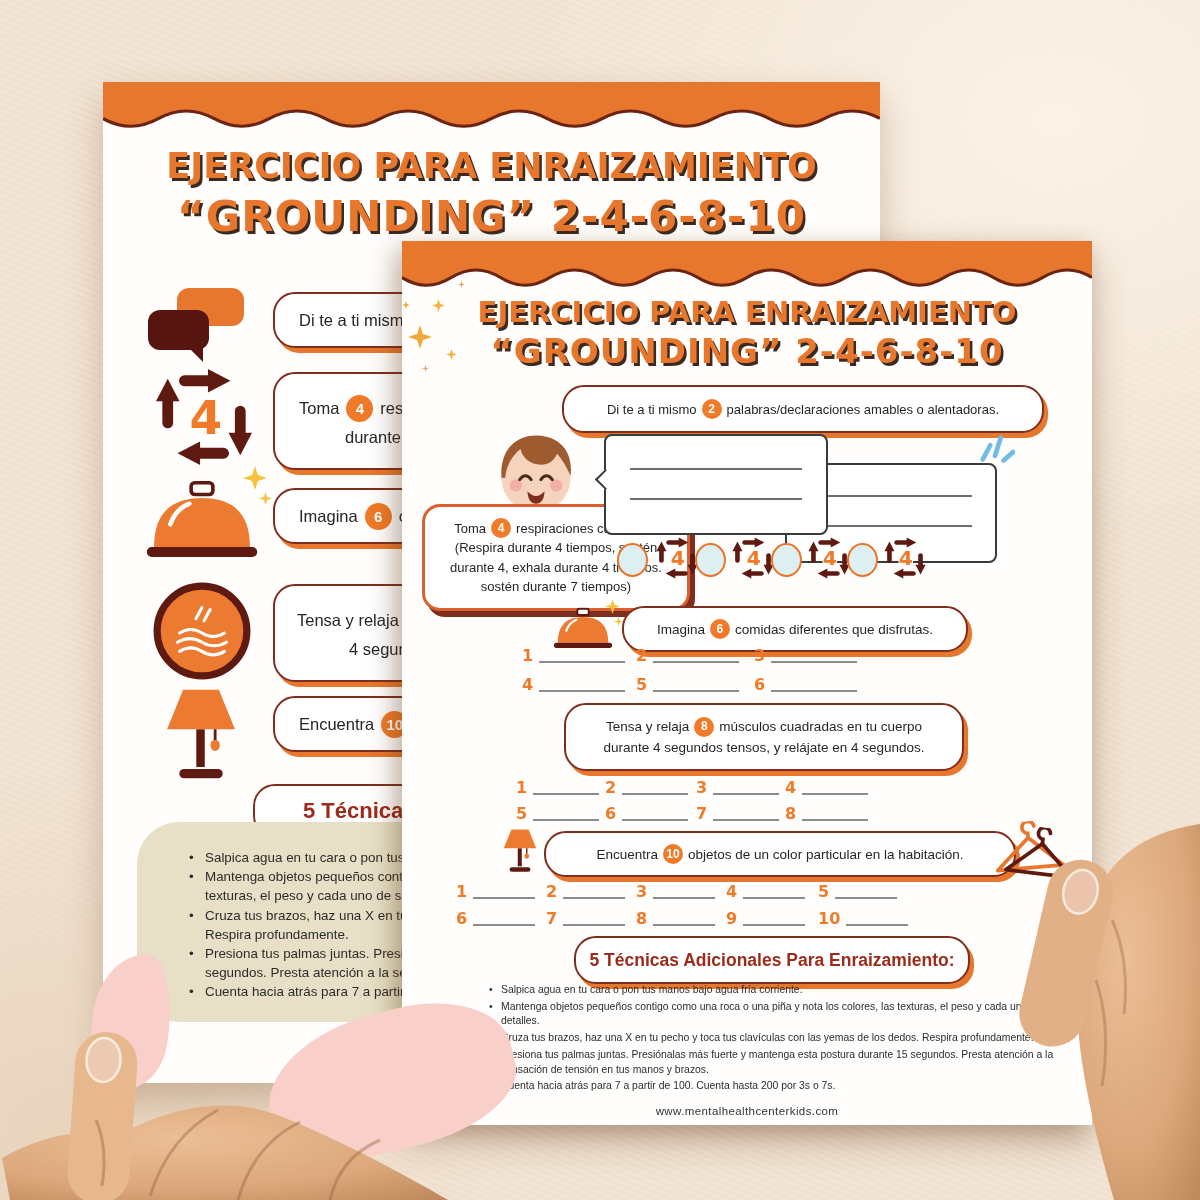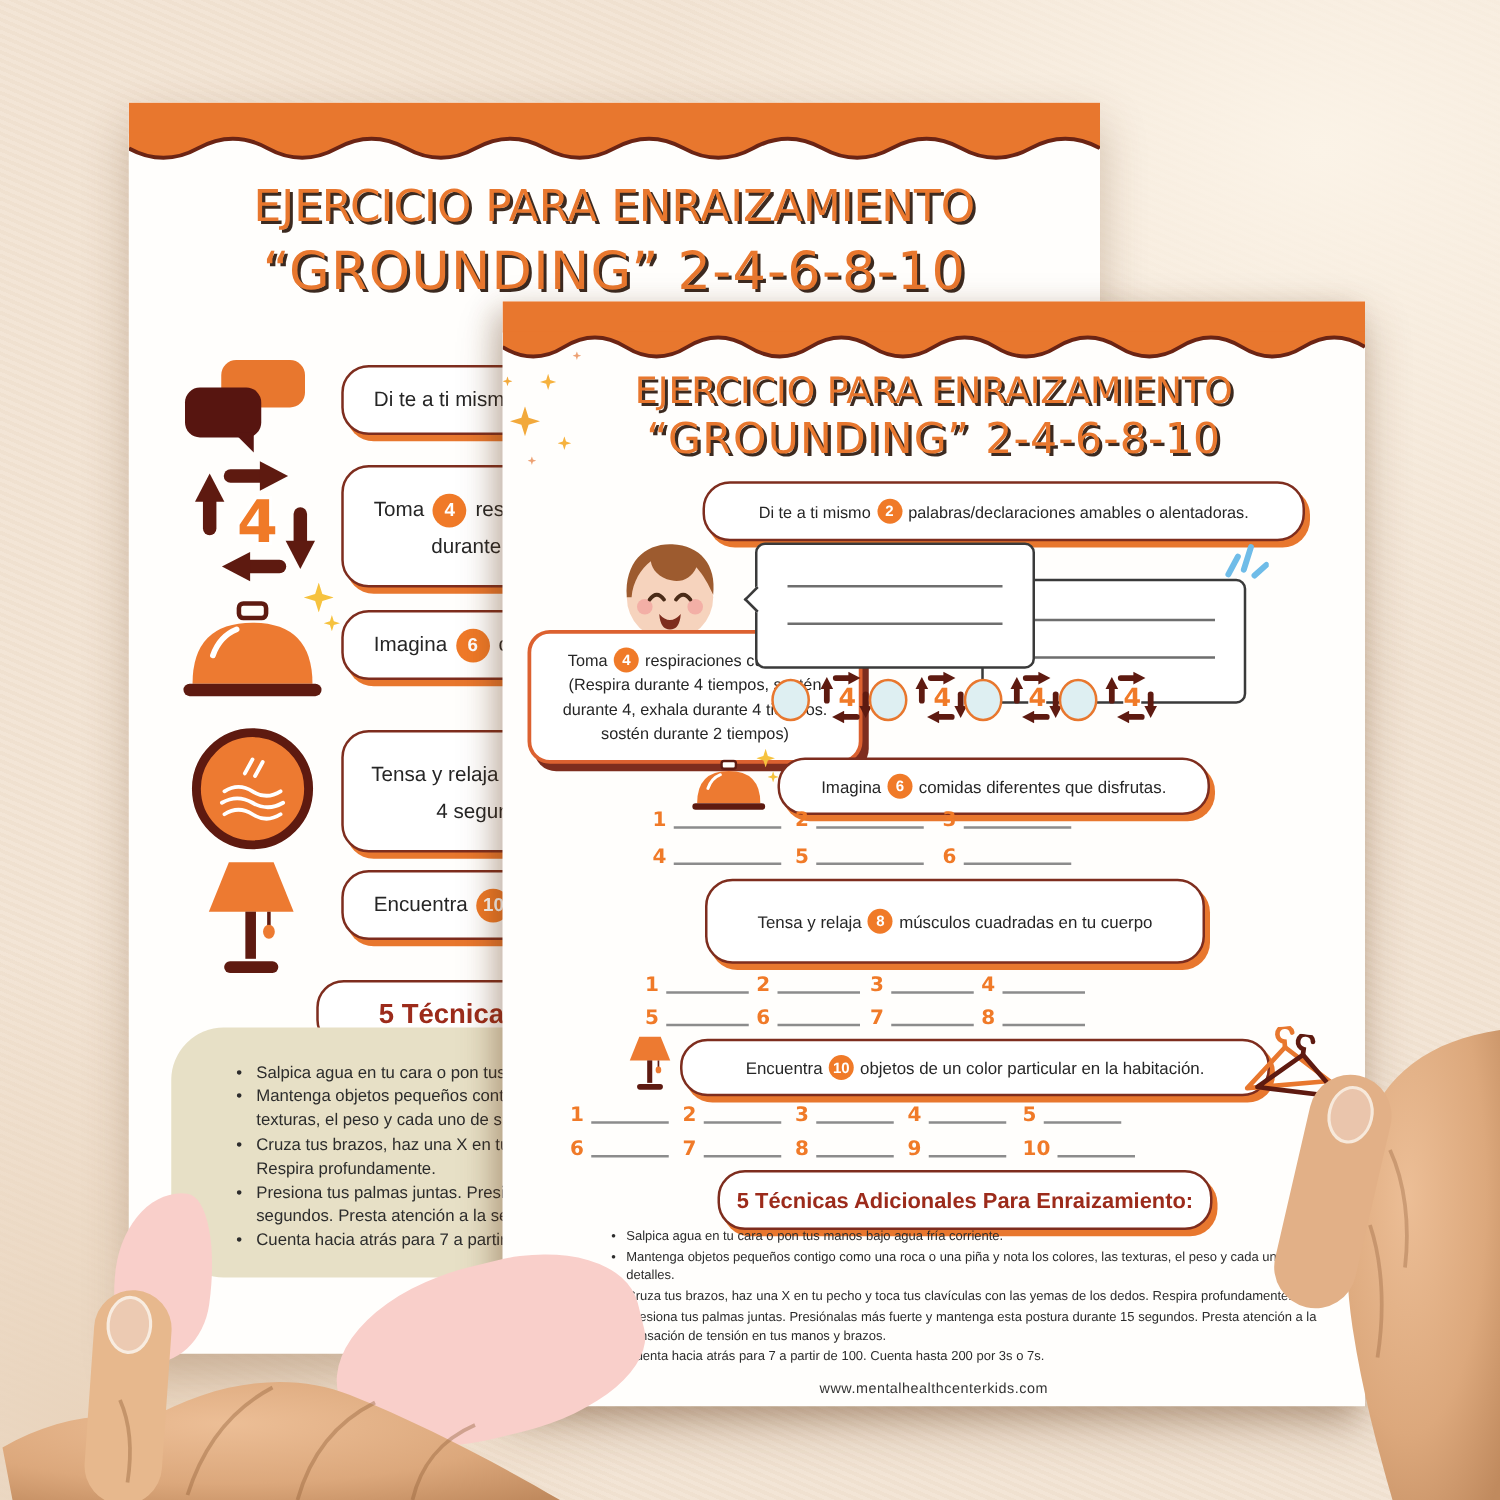--- a/index.html
+++ b/index.html
@@ -11,21 +11,21 @@
       repeating-linear-gradient(23deg, rgba(255,255,255,.05) 0 3px, rgba(197,165,132,.05) 3px 6px),
       #f2e4d4;}
   .page{position:absolute;background:#fffefc;overflow:hidden;}
   .page.back{left:103px;top:82px;width:777px;height:1001px;z-index:1;
     box-shadow:0 16px 34px rgba(104,60,24,.28);}
   .page.front{left:402px;top:241px;width:690px;height:884px;z-index:3;
     box-shadow:-8px 6px 20px rgba(90,50,20,.22),0 16px 34px rgba(104,60,24,.3);}
   .band{position:absolute;left:0;top:0;right:0;height:25px;background:#e8772e;}
   .wave{position:absolute;left:0;top:24px;width:100%;height:27px;display:block;}
   .t1,.t2{position:absolute;left:0;width:100%;text-align:center;
-    font-family:"DejaVu Sans",sans-serif;font-weight:400;color:#e8772e;
+    font-family:"DejaVu Sans",sans-serif;font-weight:700;color:#e8772e;
     text-shadow:2.5px 2.5px 0 rgba(43,24,13,.92);white-space:nowrap;}
   .back .t1{top:64px;font-size:35px;letter-spacing:0px;}
   .back .t2{top:110px;font-size:42px;letter-spacing:1px;}
   .front .t1{top:54px;font-size:29px;letter-spacing:0px;}
   .front .t2{top:90px;font-size:34px;letter-spacing:1px;}
   
   .wbox{position:absolute;background:#fff;border:2px solid #7e2d1e;border-radius:22px;
     box-shadow:4px 5px 0 #e8772e;display:flex;align-items:center;justify-content:center;
     color:#262626;}
   .wbox.orange{border:3px solid #dc6130;box-shadow:5px 6px 0 #7e2d1e;border-radius:18px;}
@@ -290,21 +290,21 @@
     </svg>
 
     <div class="wbox orange" style="left:20px;top:263px;width:262px;height:101px;font-size:13px;line-height:19.5px;flex-direction:column;">
       <span style="display:inline-flex;align-items:center;">
         <span class="seg">Toma</span>
         <span class="badge">4</span>
         <span class="seg">respiraciones cuadradas</span>
       </span>
       <span>(Respira durante 4 tiempos, sostén</span>
       <span>durante 4, exhala durante 4 tiempos.</span>
-      <span>sostén durante 2 tiempos)</span>
+      <span>sostén durante 7 tiempos)</span>
     </div>
 
     <div class="breathc" style="left:215px;top:302px;"></div>
     <svg class="cyc" style="left:254px;top:296px;" viewBox="0 0 100 100">
         <use href="#sym-cyc"></use>
         <text x="52" y="67" text-anchor="middle" font-size="48" font-weight="bold" fill="#f07a28" stroke="#fff" stroke-width="5" paint-order="stroke">4</text>
       </svg>
     <div class="breathc" style="left:293px;top:302px;"></div>
     <svg class="cyc" style="left:330px;top:296px;" viewBox="0 0 100 100">
         <use href="#sym-cyc"></use>
@@ -359,20 +359,21 @@
         <b>6</b>
         <i class="line"></i>
       </span>
 
     <div class="wbox" style="left:162px;top:462px;width:396px;height:64px;font-size:13.5px;line-height:21px;flex-direction:column;">
       <span style="display:inline-flex;align-items:center;">
         <span class="seg">Tensa y relaja</span>
         <span class="badge">8</span>
         <span class="seg">músculos cuadradas en tu cuerpo</span>
       </span>
+      <span>durante 4 segundos tensos, y relájate en 4 segundos.</span>
     </div>
     <span class="bl bl4" style="left:114px;top:540px;">
         <b>1</b>
         <i class="line"></i>
       </span>
     <span class="bl bl4" style="left:203px;top:540px;">
         <b>2</b>
         <i class="line"></i>
       </span>
     <span class="bl bl4" style="left:294px;top:540px;">

